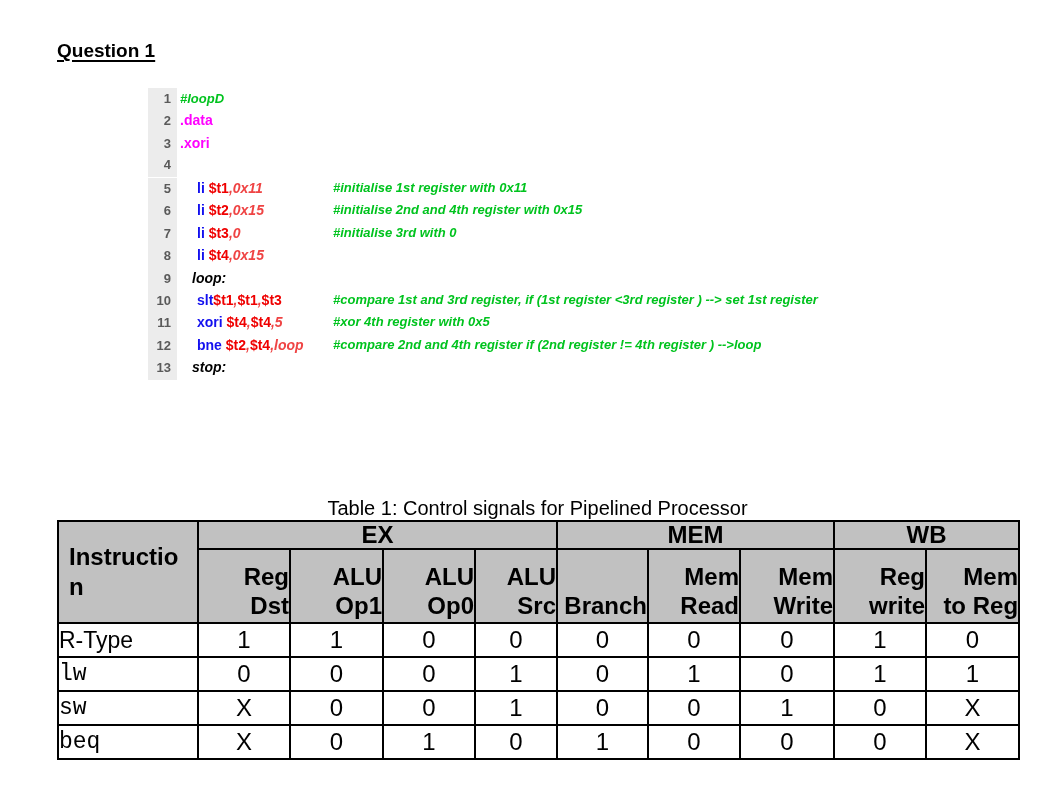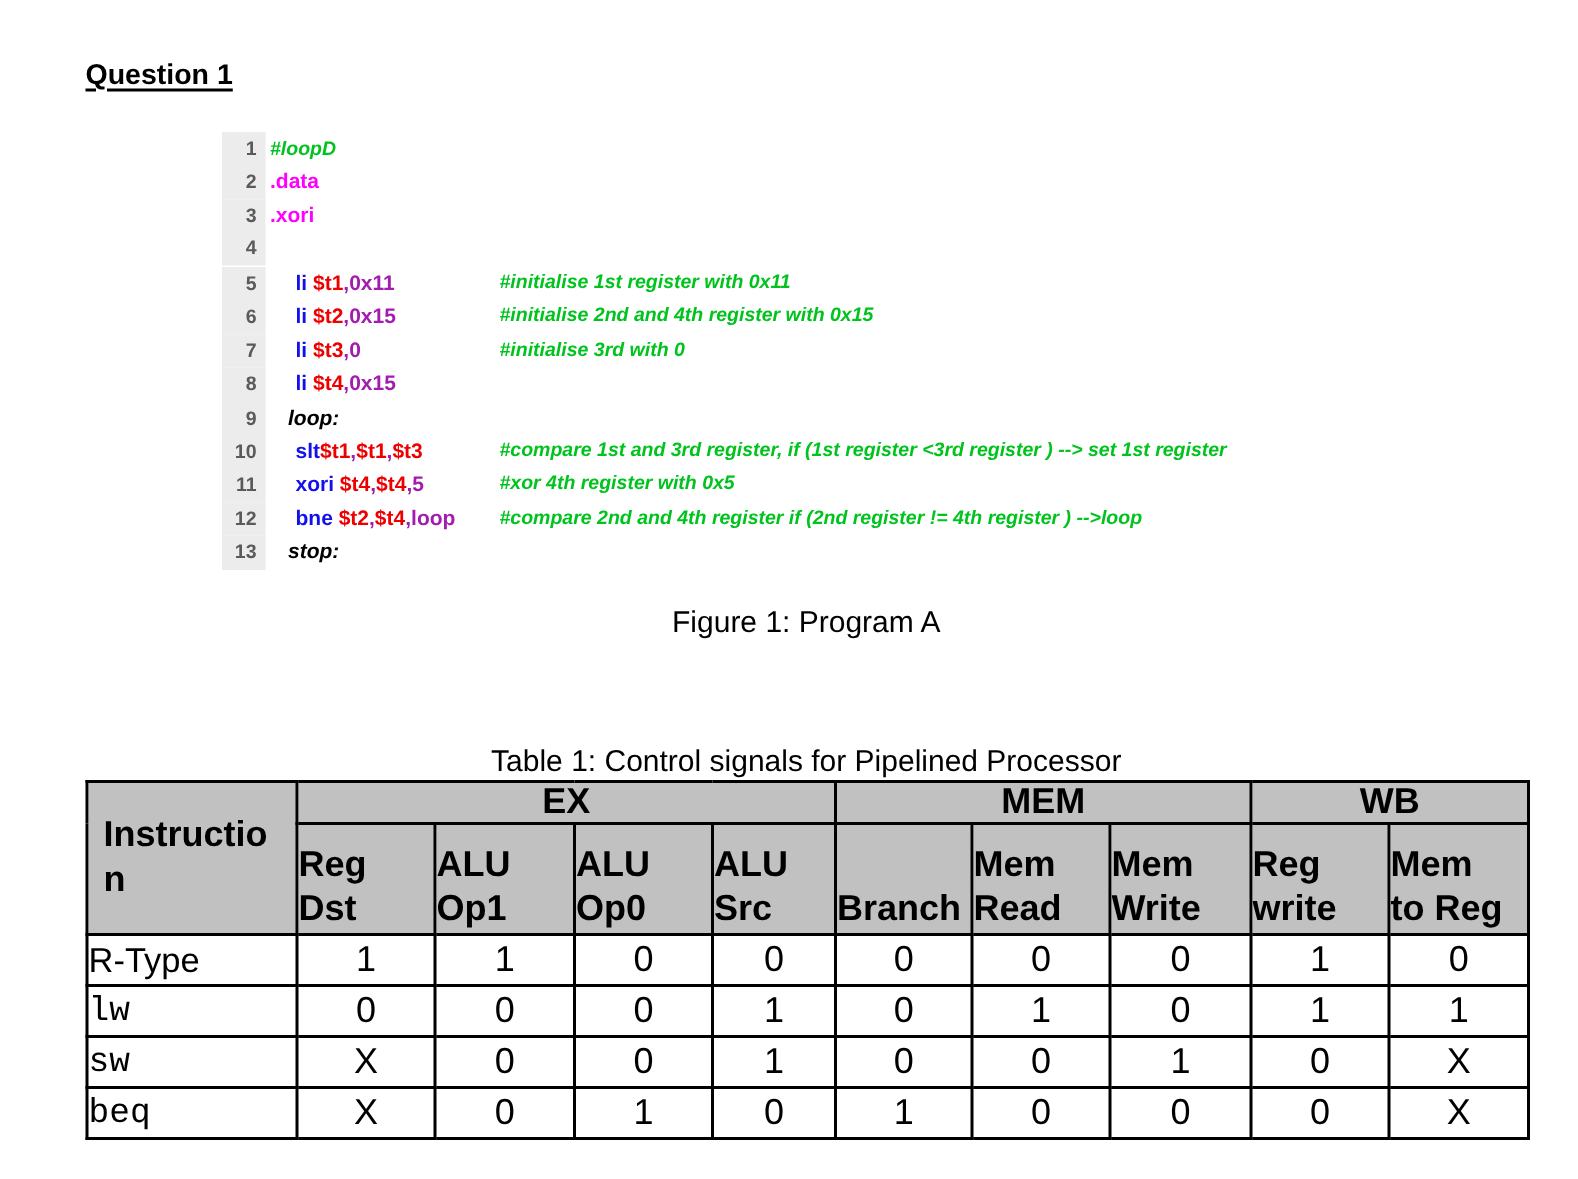--- a/index.html
+++ b/index.html
@@ -25,21 +25,21 @@
   .lnum {
     flex:0 0 29px; width:29px; box-sizing:border-box;
     background:#ececec; color:#5a5a5a;
     text-align:right; padding-right:6px; font-size:13px; line-height:22.45px;
   }
   .lcode { margin-left:3px; }
   .lcode.ind { margin-left:20px; }
   .lcmt { position:absolute; left:185px; top:0; line-height:22.45px; }
   .tok.k { color:#1310EF; }
   .tok.r { color:#EF0000; }
-  .tok.p { color:#a21caf; }
+  .tok.p { color:#ef4444;font-style:italic; }
   .tok.d { color:#FF00FF; }
   .tok.l { color:#000000; font-style:italic;margin-left:12px; }
   .tok.c { color:#00C31E; font-style:italic; font-size:13px; }
 
   
   .caption {
     position:absolute; left:57px; width:961px; text-align:center;
     font-size:20px;
   }
   .fig-caption { top:404px; }
@@ -48,21 +48,21 @@
   
   table.ctrl {
     position:absolute; left:57px; top:520px;
     border-collapse:collapse; table-layout:fixed; width:963px;
     font-size:24px;
   }
   table.ctrl th, table.ctrl td { border:2px solid #000; padding:0; overflow:hidden; }
   table.ctrl thead th { background:#c1c1c1; font-weight:bold; }
   tr.grow th { height:26px; line-height:26px; vertical-align:middle; text-align:center; }
   tr.crow th {
-    height:70px; vertical-align:bottom; text-align:left;
+    height:70px; vertical-align:bottom; text-align:right;
     line-height:29px; white-space:pre-line; padding-bottom:2px;
   }
   th.instr-h { text-align:left; vertical-align:bottom; padding-left:3px; padding-bottom:1px; }
   th.instr-h span { display:inline-block; max-width:118px; word-break:break-all; line-height:30px; text-align:left; }
   td.val  { text-align:center; height:32px; line-height:30px; }
   td.iname { text-align:left; padding-left:4px; height:32px; line-height:30px; font-size:23px; }
   td.iname.mono { font-family:"Liberation Mono", monospace; font-size:23px; }
 </style>
 </head>
 <body>
@@ -125,21 +125,20 @@
         <span class="lnum">12</span>
         <span class="lcode ind"><span class="tok k">bne </span><span class="tok r">$t2</span><span class="tok p">,</span><span class="tok r">$t4</span><span class="tok p">,loop</span></span>
         <span class="lcmt tok c">#compare 2nd and 4th register if (2nd register != 4th register ) --&gt;loop</span>
       </div>
       <div class="cline">
         <span class="lnum">13</span>
         <span class="lcode"><span class="tok l">stop:</span></span>
       </div>
     </div>
 
-  <div class="caption fig-caption">Figure 1: Program A</div>
 
   <div class="caption table-caption">Table 1: Control signals for Pipelined Processor</div>
 
   <table class="ctrl">
     <colgroup>
       <col style="width:140px">
         <col style="width:92px">
         <col style="width:93px">
         <col style="width:92px">
         <col style="width:82px">

